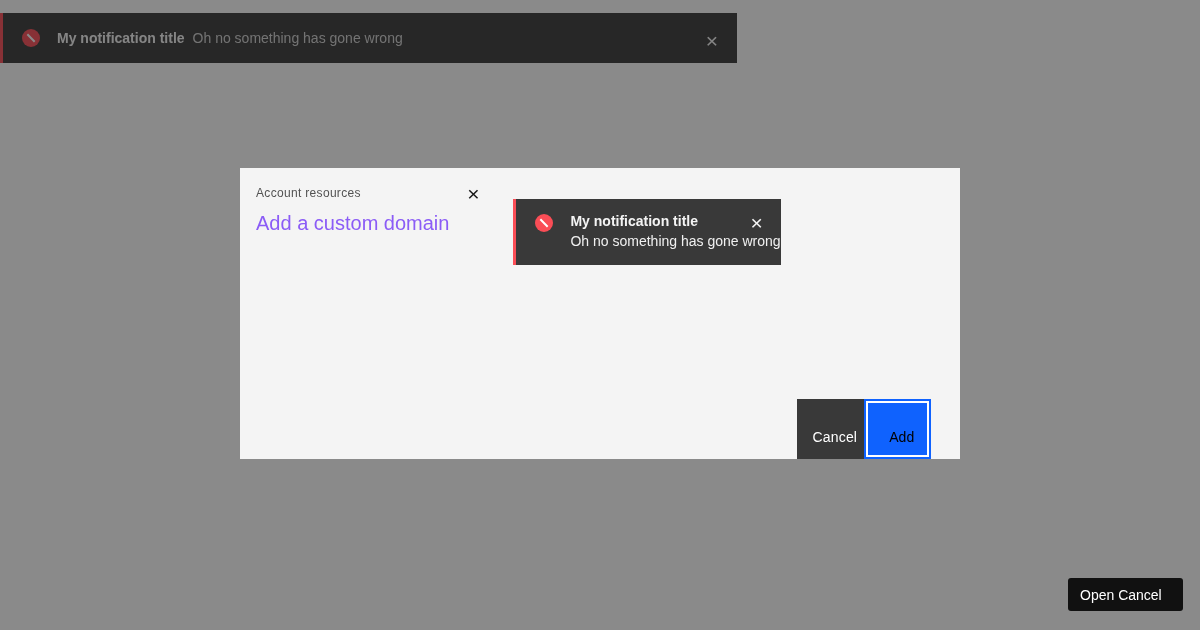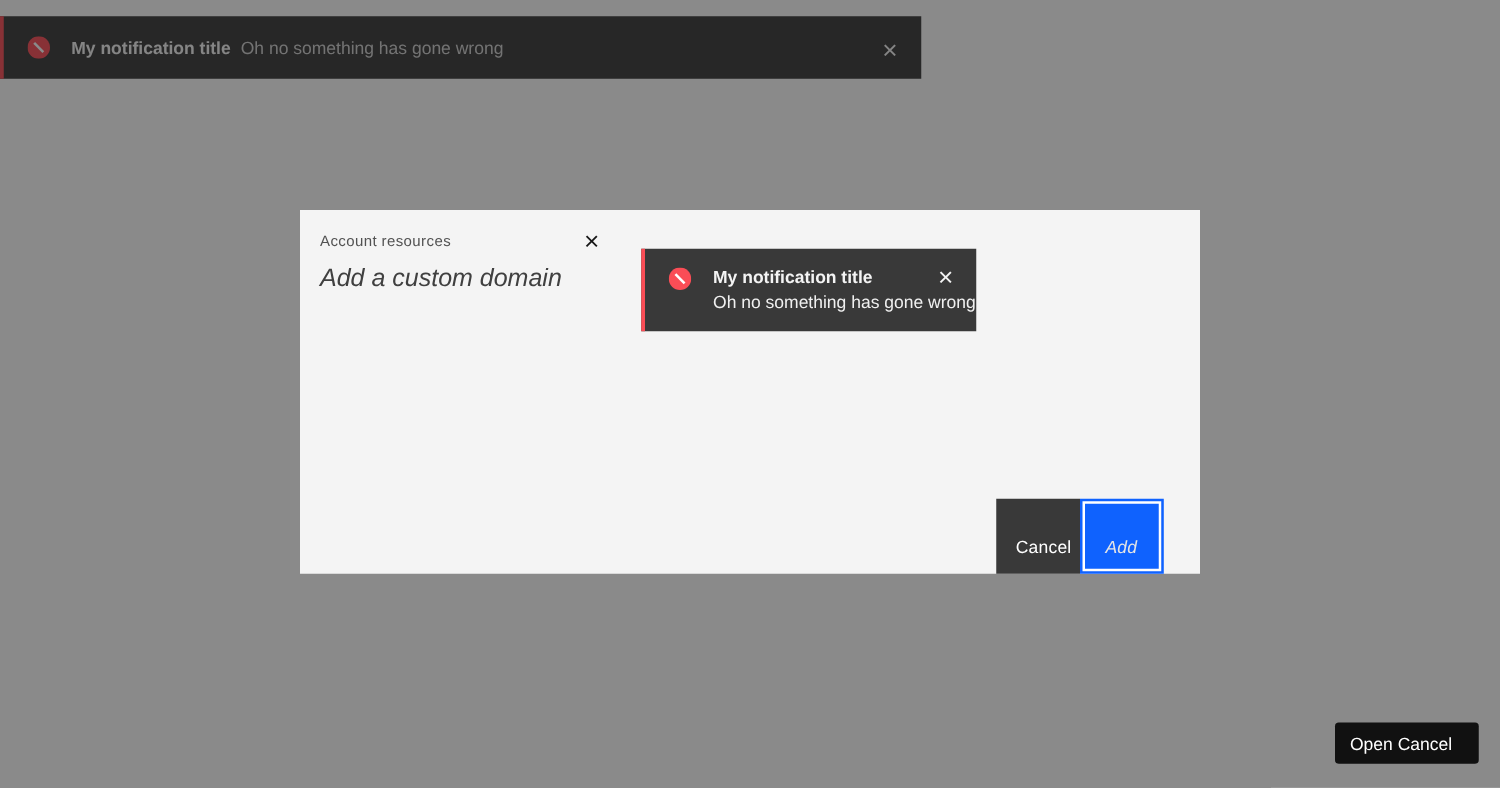--- a/index.html
+++ b/index.html
@@ -86,22 +86,21 @@
     font-size: 12px;
     line-height: 16px;
     letter-spacing: 0.32px;
     color: #525252;
   }
   .modal-title {
     margin-top: 9px;
     font-size: 20px;
     line-height: 26px;
     font-weight: 400;
-    color: #404040;
-    font-style: italic;
+    color: #8b5cf6;
   }
   .modal-close { position: absolute; top: 9px; right: 8px; color: #161616; }
 
   
   .notification {
     position: relative;
     margin: 31px 16px 0 16px;
     height: 66px;
     background: #393939;
     border-left: 3px solid #fa4d56;
@@ -126,31 +125,30 @@
 
   
   .modal-footer { margin-top: auto; display: flex; height: 60px; }
   .btn {
     width: 50%;
     height: 60px;
     border: none;
     font-family: inherit;
     font-size: 14px;
     letter-spacing: 0.16px;
-    text-align: center;
+    text-align: right;
     padding: 15px 16px 0 16px;
     cursor: pointer;
     display: block;
   }
   .btn-cancel { background: #393939; color: #ffffff; }
   .btn-add {
     background: #0f62fe;
-    color: #e5e5e5;
+    color: #000000;
     box-shadow: inset 0 0 0 2px #0f62fe, inset 0 0 0 4px #ffffff;
-    font-style: italic;
   }
 
   
   .sandbox-btn {
     position: absolute;
     left: 1068px;
     top: 578px;
     width: 115px;
     height: 33px;
     background: #111111;

